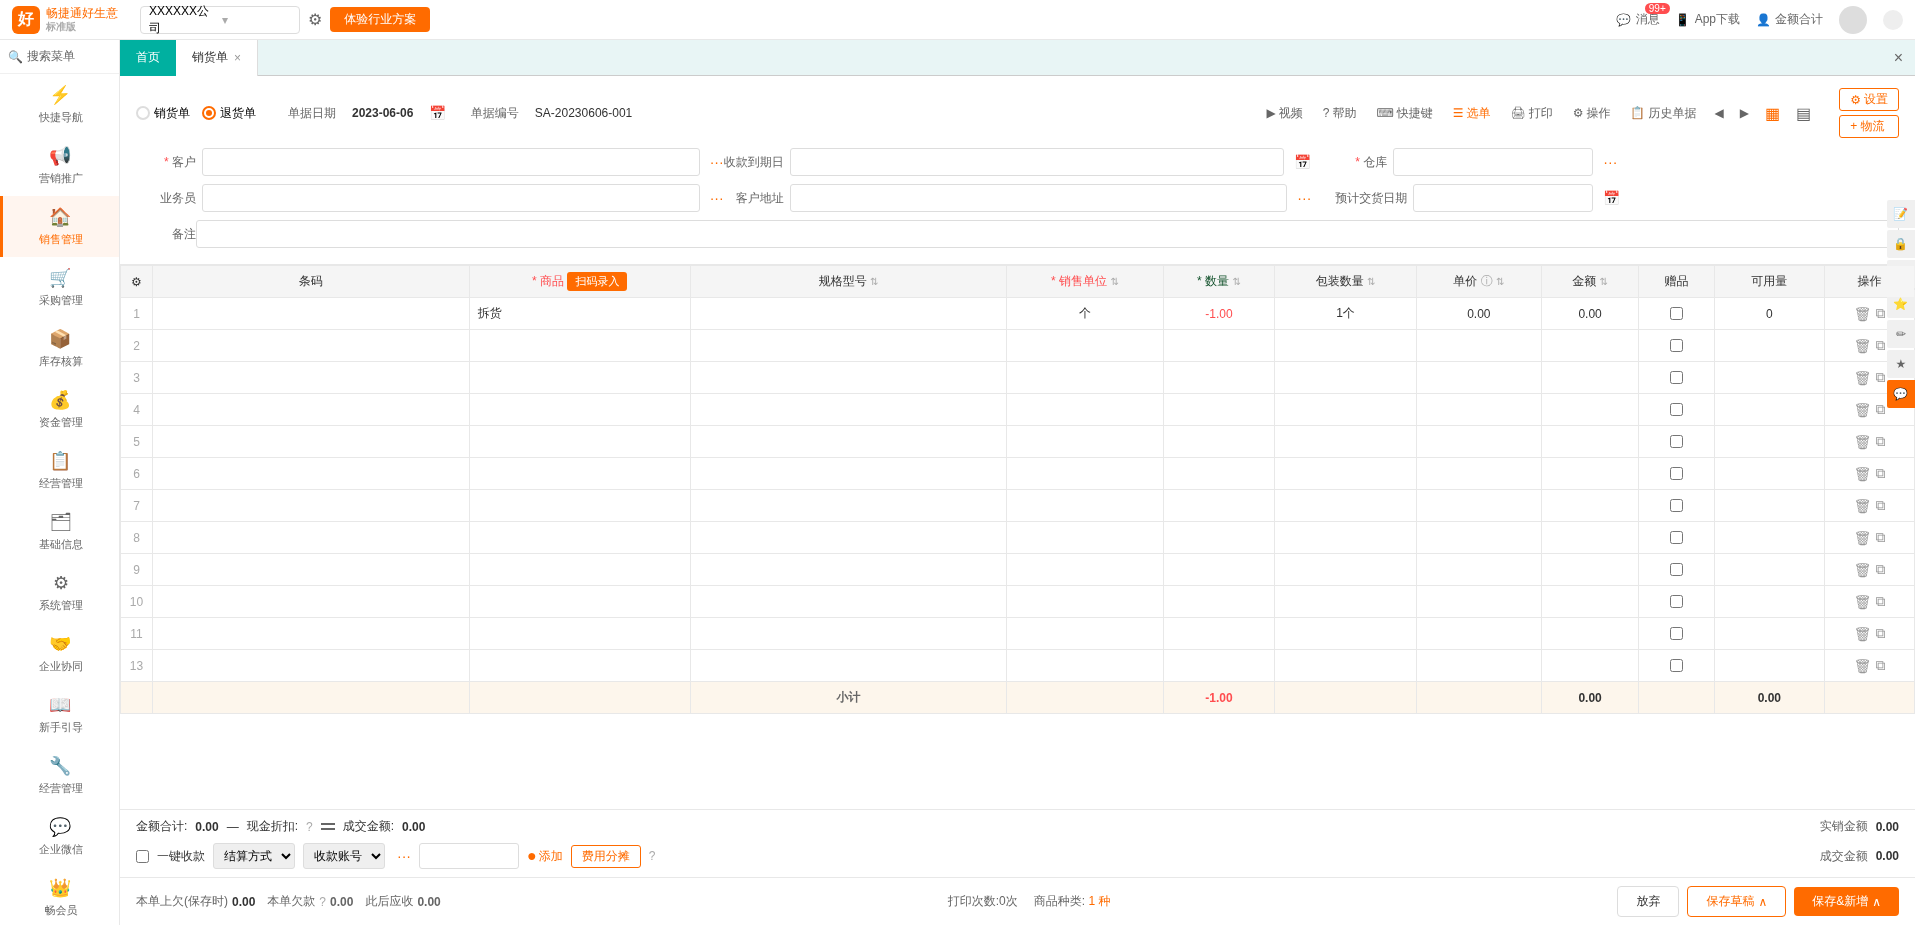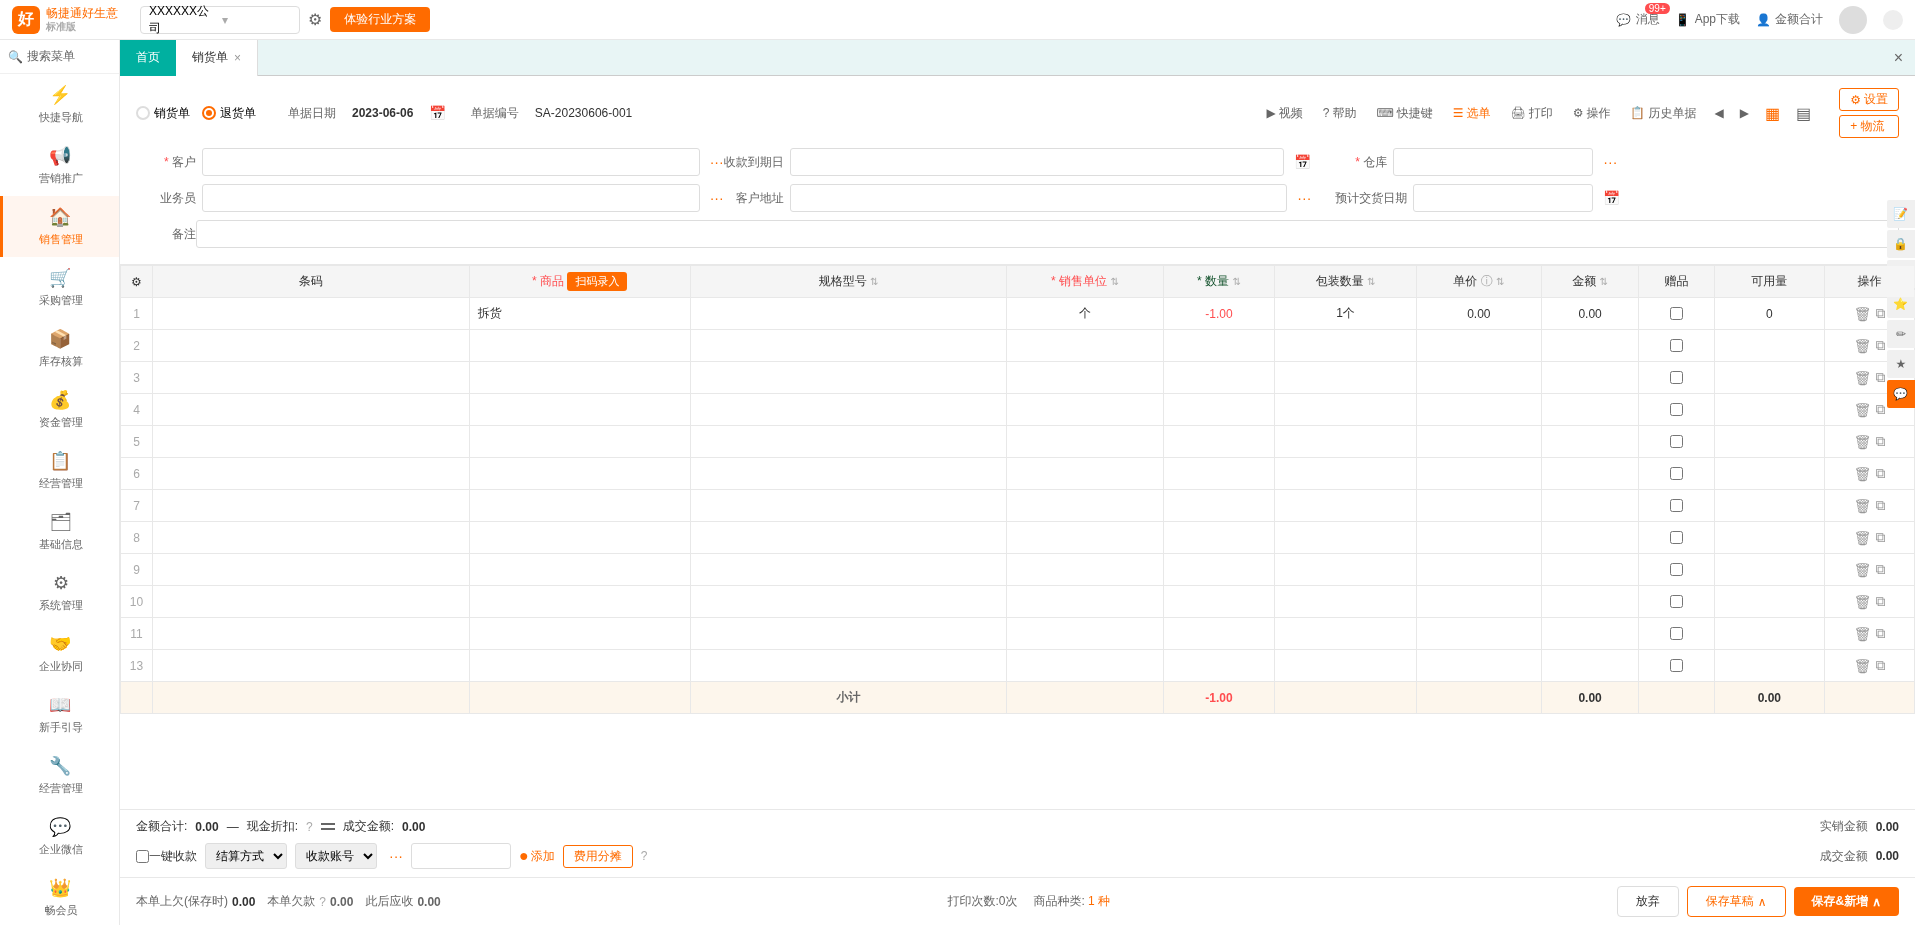--- a/index.html
+++ b/index.html
@@ -71,34 +71,34 @@
     .op-col { display: flex; align-items: center; justify-content: center; gap: 4px; }
     .op-icon { color: #999; cursor: pointer; font-size: 14px; }
     .info-icon { color: #aaa; font-size: 12px; cursor: pointer; }
     .checkbox-cell { display: flex; align-items: center; justify-content: center; }
     input[type=checkbox] { cursor: pointer; }
 
     
     .footer-area { background: #fff; border-top: 1px solid #e8e8e8; padding: 8px 16px; }
     .footer-summary { display: flex; align-items: center; gap: 8px; margin-bottom: 8px; color: #333; }
     .footer-payment { display: flex; align-items: center; gap: 8px; color: #333; }
-    .payment-check { display: flex; align-items: center; gap: 0; }
+    .payment-check { display: flex; align-items: center; gap: 8px; }
     .payment-select { border: 1px solid #ddd; border-radius: 3px; padding: 2px 6px; height: 26px; }
     .payment-input { border: 1px solid #ddd; border-radius: 3px; padding: 2px 6px; height: 26px; width: 100px; }
     .add-btn { background: none; border: none; color: #ff6b00; cursor: pointer; display: flex; align-items: center; gap: 2px; }
     .fypz-btn { border: 1px solid #ff6b00; color: #ff6b00; background: #fff; border-radius: 3px; padding: 2px 10px; cursor: pointer; }
     .help-icon { color: #aaa; cursor: pointer; }
 
     
     .bottom-bar { display: flex; align-items: center; background: #fff; border-top: 1px solid #e8e8e8; padding: 8px 16px; gap: 16px; }
     .bottom-info { display: flex; align-items: center; gap: 4px; color: #666; }
     .bottom-actions { margin-left: auto; display: flex; align-items: center; gap: 8px; }
     .btn-discard { border: 1px solid #ddd; background: #fff; border-radius: 4px; padding: 6px 18px; cursor: pointer; color: #333; }
     .btn-draft { border: 1px solid #ff6b00; background: #fff; color: #ff6b00; border-radius: 4px; padding: 6px 18px; cursor: pointer; display: flex; align-items: center; gap: 4px; }
-    .btn-save { background: #ff6b00; color: #fff; border: none; border-radius: 4px; padding: 6px 18px; cursor: pointer; display: flex; align-items: center; gap: 4px; font-weight: bold; }
+    .btn-save { background: #ff6b00; color: #fff; border: none; border-radius: 4px; padding: 6px 18px; cursor: pointer; display: flex; align-items: center; gap: 4px; }
 
     
     .right-float { position: fixed; right: 0; top: 200px; display: flex; flex-direction: column; gap: 2px; }
     .float-btn { width: 28px; height: 28px; background: #f0f0f0; display: flex; align-items: center; justify-content: center; cursor: pointer; color: #666; font-size: 12px; border-radius: 2px 0 0 2px; }
     .float-btn.orange { background: #ff6b00; color: #fff; }
     .eq-symbol { display: inline-flex; flex-direction: column; gap: 3px; }
     .eq-line { width: 14px; height: 2px; background: #666; }
   </style>
 </head>
 <body>

